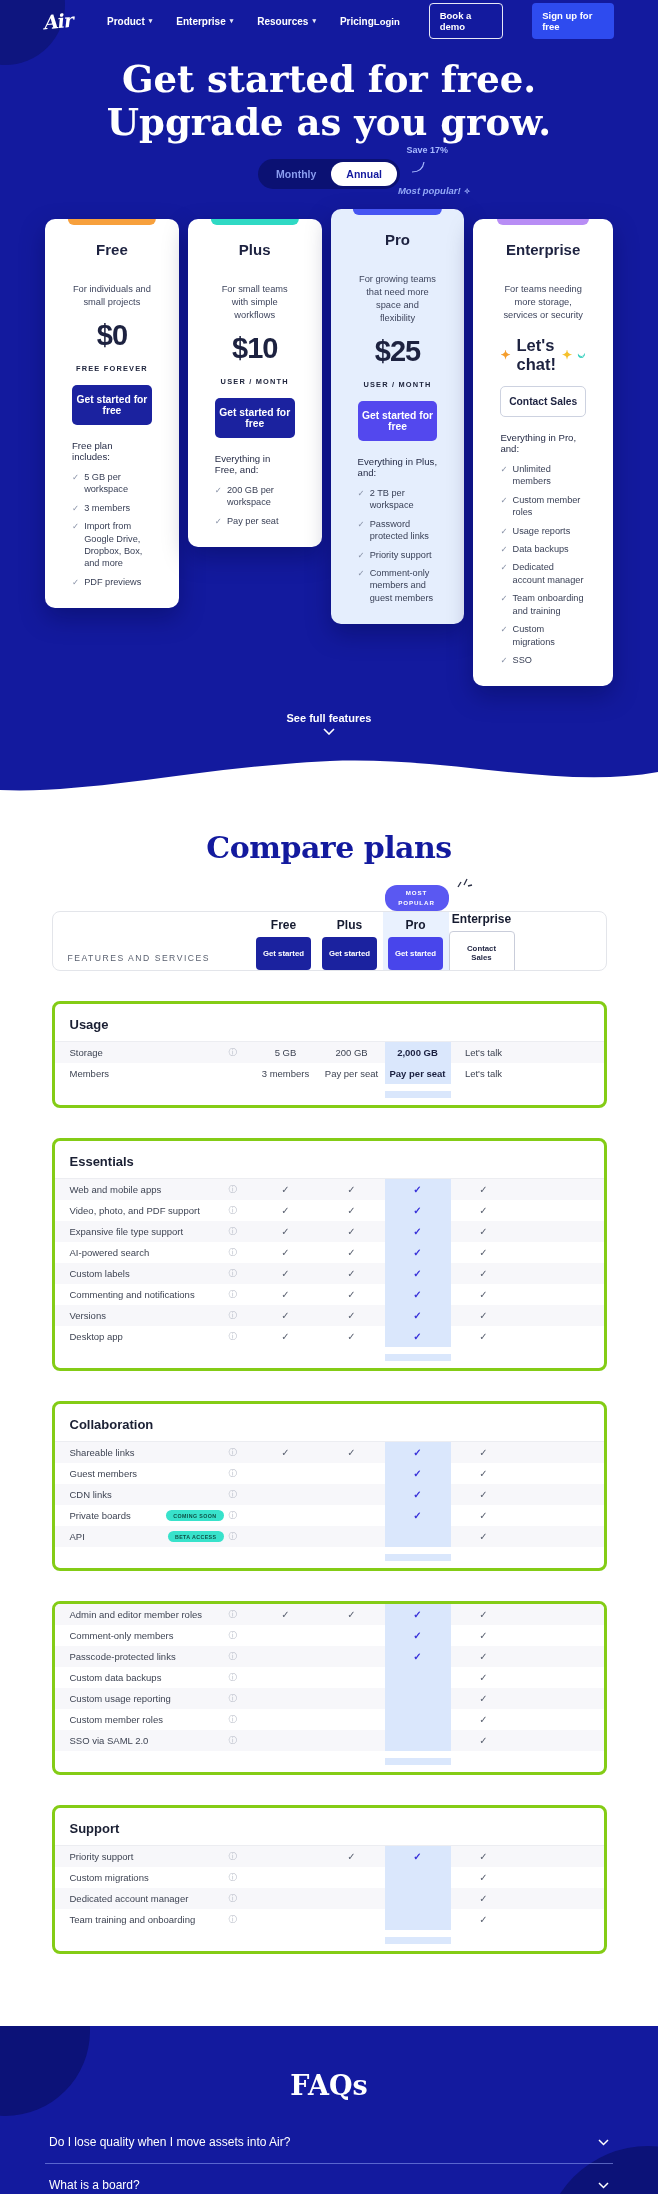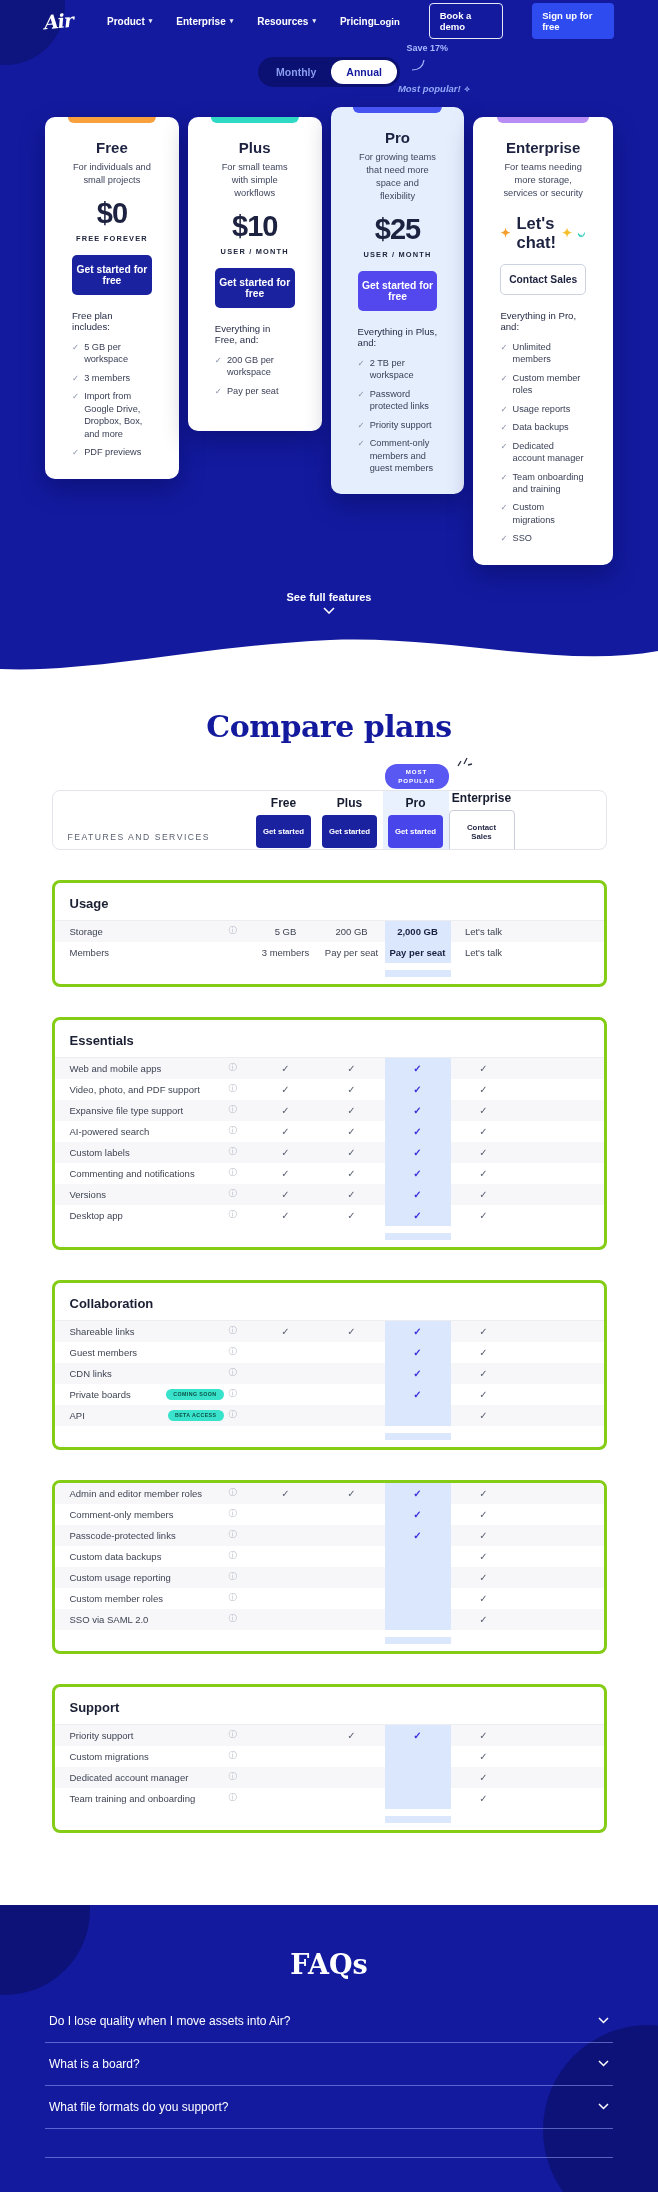--- a/index.html
+++ b/index.html
@@ -24,23 +24,23 @@
   .save-note{position:absolute;top:-14px;right:-48px;font-size:9px;color:#A8BAFF;font-weight:bold;white-space:nowrap}
   .save-arrow{position:absolute;top:2px;right:-26px}
   
   .cards{display:flex;gap:9px;width:568px;margin:30px auto 0;position:relative;z-index:1;align-items:flex-start}
   .card{background:#fff;border-radius:10px;color:#20263E;flex:1;padding:18px 27px 14px;position:relative;min-height:282px;box-shadow:0 10px 24px rgba(2,6,60,.35)}
   .card .accent{position:absolute;top:0;left:50%;transform:translateX(-50%);width:66%;height:6px;border-radius:0 0 7px 7px}
   .card.hl-card{background:#E5EEFD;margin-top:-10px;min-height:296px}
   .popnote{position:absolute;top:-24px;right:-6px;color:#93A9F7;font-size:9.5px;font-style:italic;font-weight:bold;white-space:nowrap;z-index:2}
   .popnote .spk{font-style:normal;font-size:8px;margin-left:3px;color:#9FB4FF}
   .card h3{margin:4px 0 0;font-size:15px;text-align:center;color:#1D2240}
-  .card .tag{font-size:9.3px;line-height:1.4;color:#3F465E;text-align:center;margin:5px auto 0;max-width:118px;min-height:26px}
+  .card .tag{font-size:9.3px;line-height:1.4;color:#3F465E;text-align:center;margin:25px auto 0;max-width:118px;min-height:26px}
   .price{font-size:29px;font-weight:bold;text-align:center;margin-top:10px;color:#1D2240;letter-spacing:-1px}
-  .price-cap{font-size:7.4px;font-weight:bold;letter-spacing:1.2px;text-align:center;margin-top:4px;color:#20263E;min-height:9px}
+  .price-cap{font-size:7.4px;font-weight:bold;letter-spacing:1.2px;text-align:center;margin-top:12px;color:#20263E;min-height:9px}
   .card .cta{display:block;width:100%;margin-top:12px;border:0;border-radius:5px;background:#1B229F;color:#fff;font-weight:bold;font-size:10.3px;padding:9px 0;font-family:inherit;cursor:pointer}
   .card.hl-card .cta{background:#5348EE}
   .card .cta.outline{background:#fff;color:#1D2240;border:1px solid #CDD2E0}
   .chat-line{display:flex;align-items:center;justify-content:center;gap:6px;font-size:16.5px;font-weight:bold;margin-top:14px;color:#1D2240;min-height:34px}
   .sp{font-size:12px;line-height:1}
   .sp.orange{color:#F59E2D}.sp.yellow{color:#F5C02B}.sp.teal{color:#19C8B4;display:inline-block;transform:rotate(-95deg);font-size:9px}
   .includes{font-size:9.6px;color:#272D47;margin:15px 0 9px;text-align:left}
   ul.feat{list-style:none;margin:0;padding:0;text-align:left}
   .feat li{display:flex;gap:5px;font-size:9.2px;line-height:1.35;color:#3A4157;margin-bottom:6px}
   .feat .ck{color:#8A93A8;font-size:8.5px;margin-top:1px}
@@ -111,20 +111,24 @@
           <span>Pricing</span>
         </span>
       </nav>
     <div class="top-actions">
       <span>Login</span>
       <span class="btn-outline-white">Book a demo</span>
       <span class="btn-blue">Sign up for free</span>
     </div>
   </div>
 
+  <h1 class="hero-title">
+    <span>Get started for free.</span><br>
+    <span>Upgrade as you grow.</span>
+  </h1>
 
   <div class="toggle-wrap">
     <span class="save-note">Save 17%</span>
     <svg class="save-arrow" width="16" height="14" viewBox="0 0 16 14">
         <path d="M14 1 C13 8 8 11 2 11" stroke="#A8BAFF" stroke-width="1.2" fill="none"></path>
       </svg>
     <div class="toggle">
       <span class="opt">Monthly</span>
       <span class="opt selected">Annual</span>
     </div>

